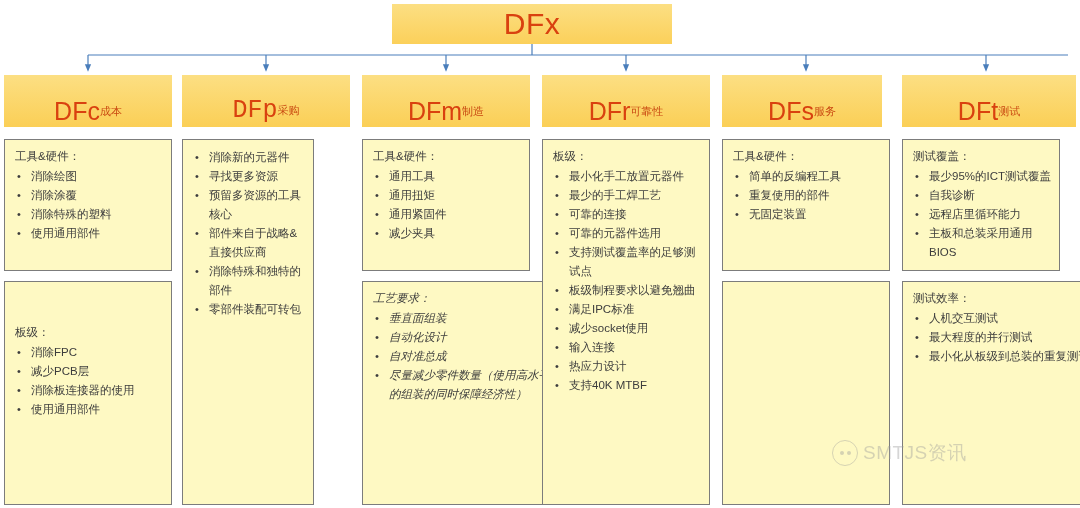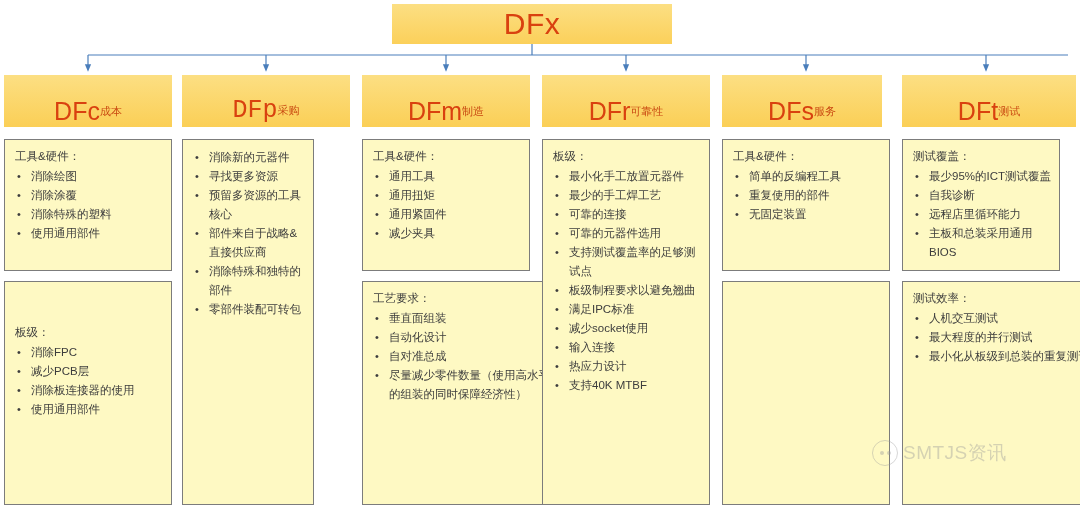--- a/index.html
+++ b/index.html
@@ -114,21 +114,21 @@
     left: 4px;
     top: 0;
     font-size: 11px;
     color: #3d3d3d;
     line-height: 19px;
   }
 
   
   .watermark {
     position: absolute;
-    left: 872px;
+    left: 832px;
     top: 440px;
     display: flex;
     align-items: center;
     gap: 5px;
     opacity: 0.40;
     pointer-events: none;
   }
   .wm-logo {
     width: 26px;
     height: 26px;
@@ -235,21 +235,21 @@
   </div>
   <div class="content-box" style="left:362px; width:168px; top:139px; height:132px;">
     <div class="box-heading">工具&amp;硬件：</div>
     <ul class="bullets">
       <li>通用工具</li>
       <li>通用扭矩</li>
       <li>通用紧固件</li>
       <li>减少夹具</li>
     </ul>
   </div>
-  <div class="content-box" style="left:362px; width:196px; top:281px; height:224px;">
+  <div class="content-box" style="left:362px; width:196px; top:281px; height:224px;font-style:italic;">
     <div class="box-heading">工艺要求：</div>
     <ul class="bullets">
       <li>垂直面组装</li>
       <li>自动化设计</li>
       <li>自对准总成</li>
       <li>尽量减少零件数量（使用高水平的组装的同时保障经济性）</li>
     </ul>
   </div>
 
   <div class="col-header" style="left:542px; width:168px;">

